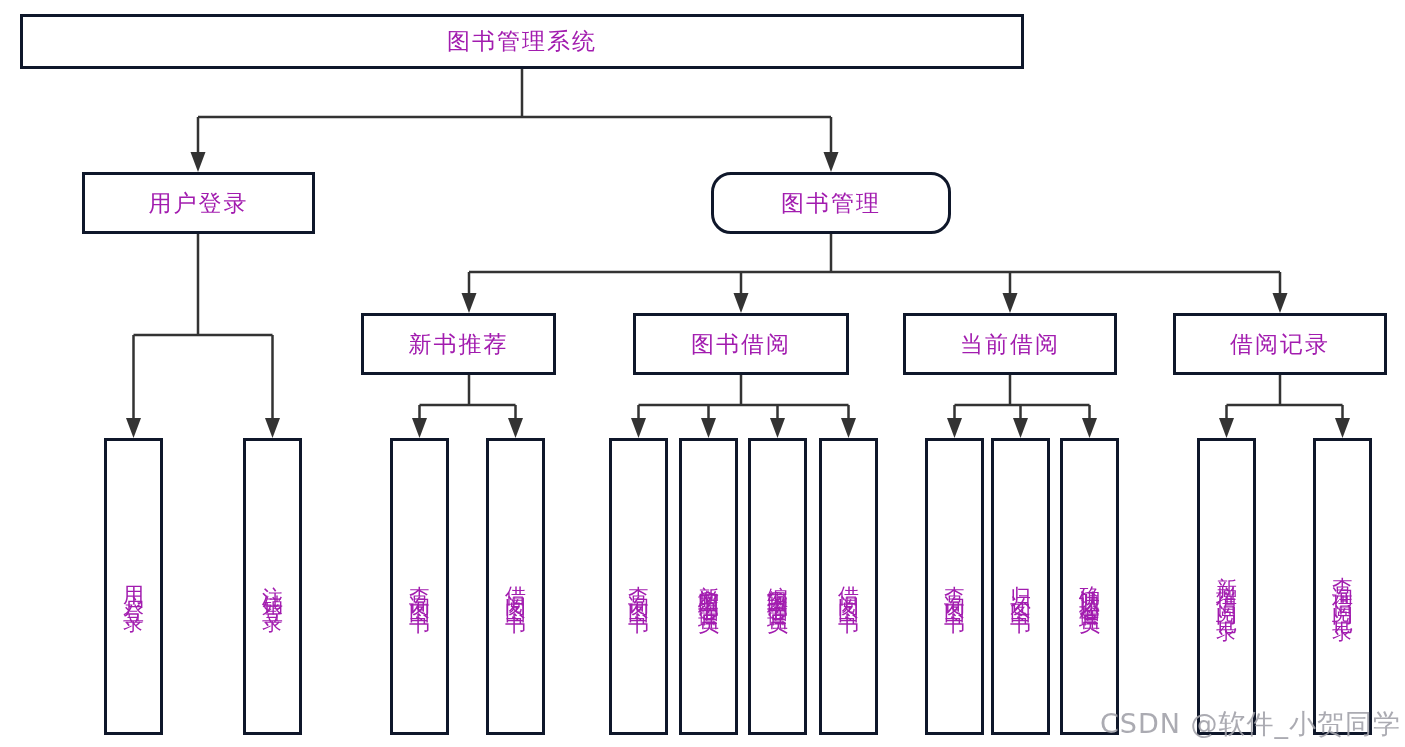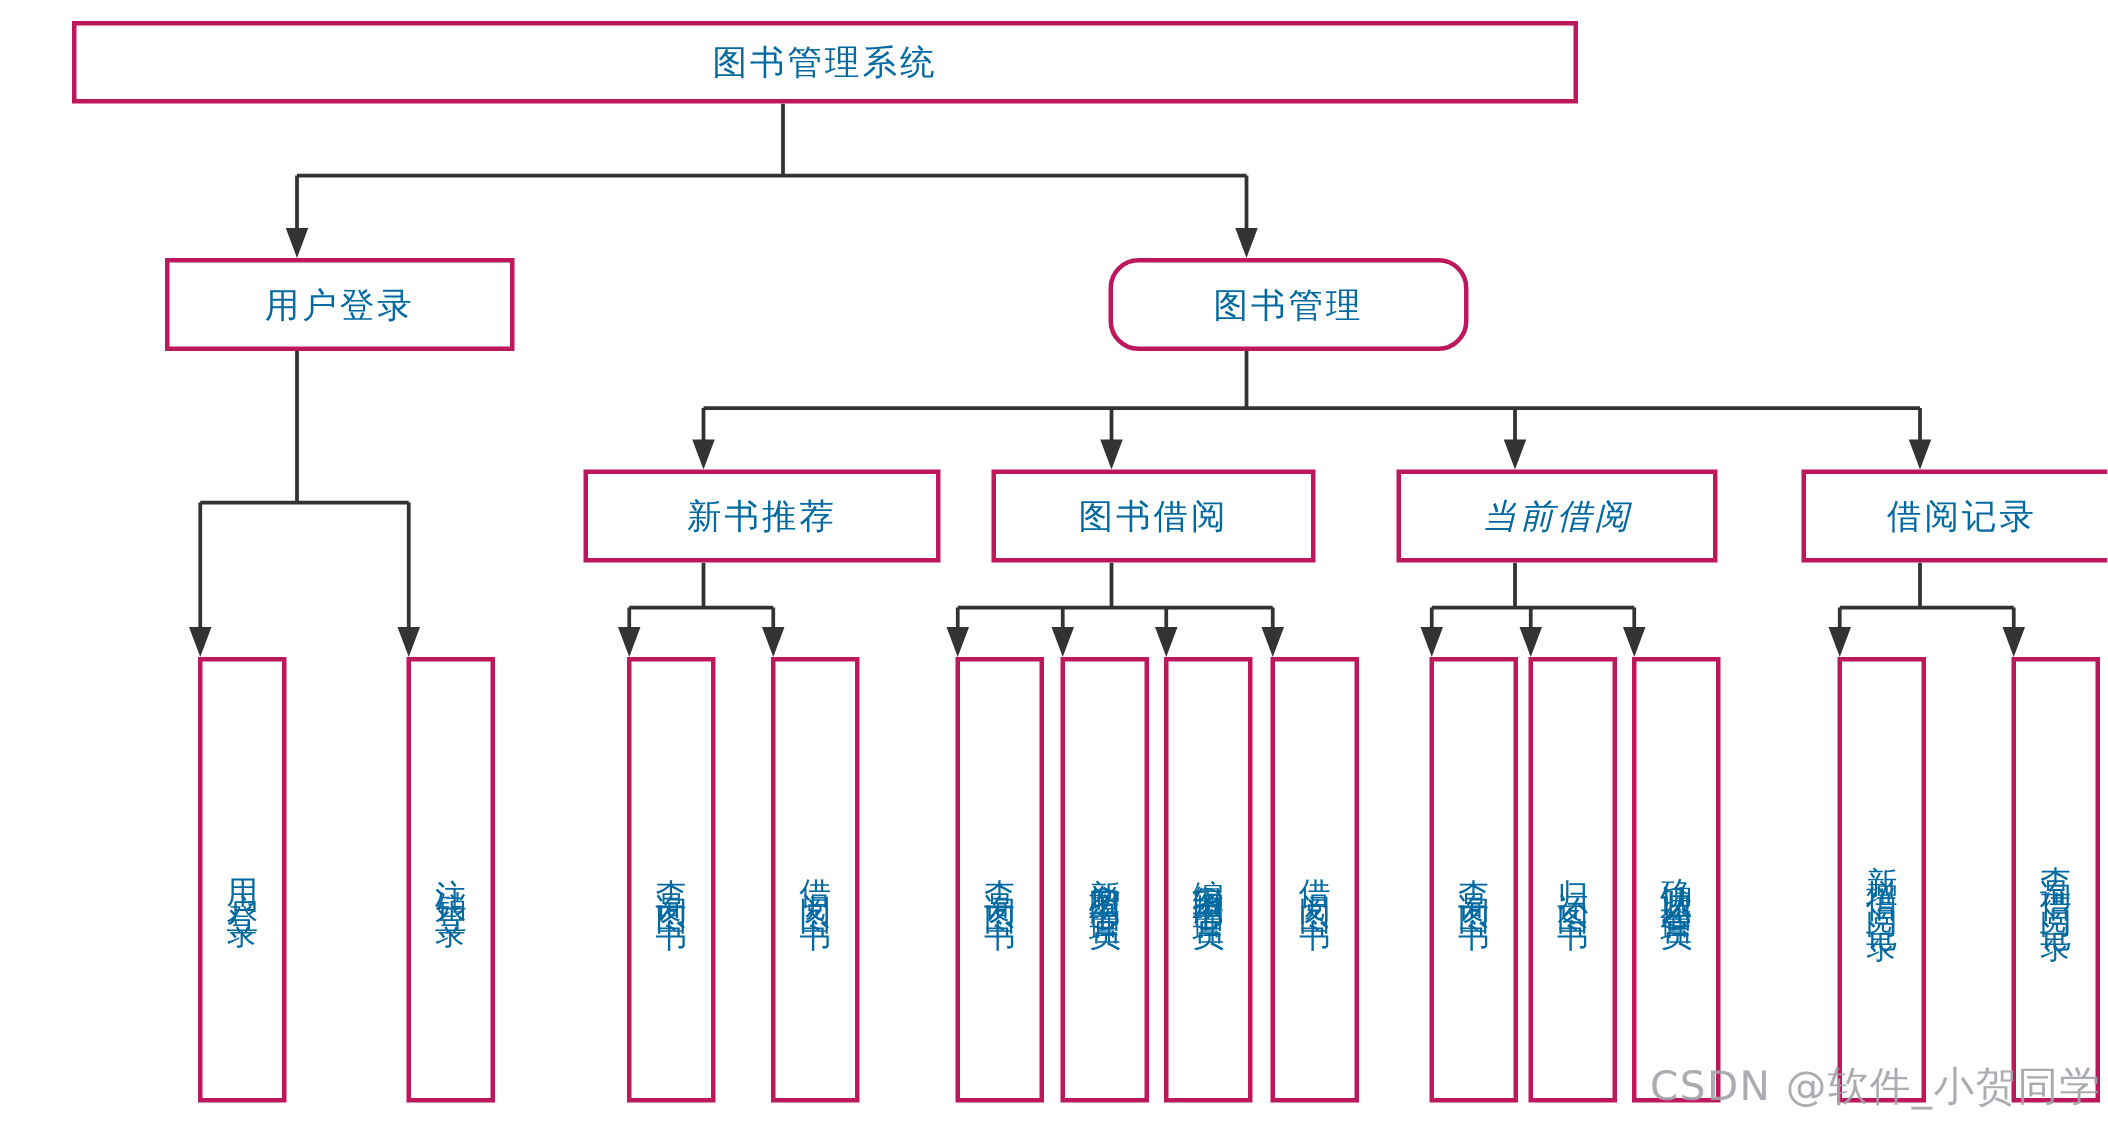--- a/index.html
+++ b/index.html
@@ -18,30 +18,29 @@
   #connector-layer {
     position: absolute;
     left: 0;
     top: 0;
     width: 1405px;
     height: 747px;
   }
   .box {
     position: absolute;
     box-sizing: border-box;
-    border: 3px solid #be185d;
+    border: 3px solid #0f172a;
     background: #ffffff;
     display: flex;
     align-items: center;
     justify-content: center;
-    color: #0369a1;
+    color: #a21caf;
     font-size: 23px;
     letter-spacing: 2px;
     white-space: nowrap;
-    margin-left: 28px;
   }
   .leaf {
     writing-mode: vertical-lr;
     text-orientation: mixed;
     font-size: 21px;
     letter-spacing: 9px;
     white-space: normal;
   }
   .leaf.tight {
     letter-spacing: 4px;
@@ -100,23 +99,23 @@
       <polygon points="1219,418 1234,418 1226.5,438"></polygon>
       <polygon points="1335,418 1350,418 1342.5,438"></polygon>
     </g>
   </svg>
 
   <div class="box" style="left:20px; top:14px; width:1004px; height:55px;">图书管理系统</div>
 
   <div class="box" style="left:82px; top:172px; width:233px; height:62px;">用户登录</div>
   <div class="box" style="left:711px; top:172px; width:240px; height:62px;border-radius:20px;">图书管理</div>
 
-  <div class="box" style="left:361px; top:313px; width:238px; height:62px;">新书推荐</div>
+  <div class="box" style="left:361px; top:313px; width:195px; height:62px;">新书推荐</div>
   <div class="box" style="left:633px; top:313px; width:216px; height:62px;">图书借阅</div>
-  <div class="box" style="left:903px; top:313px; width:214px; height:62px;font-style:italic;">当前借阅</div>
+  <div class="box" style="left:903px; top:313px; width:214px; height:62px;">当前借阅</div>
   <div class="box" style="left:1173px; top:313px; width:214px; height:62px;">借阅记录</div>
 
   <div class="box leaf" style="left:104px; top:438px; width:59px; height:297px;">用户登录</div>
   <div class="box leaf" style="left:243px; top:438px; width:59px; height:297px;">注销登录</div>
 
   <div class="box leaf" style="left:390px; top:438px; width:59px; height:297px;">查询图书</div>
   <div class="box leaf" style="left:486px; top:438px; width:59px; height:297px;">借阅图书</div>
 
   <div class="box leaf" style="left:609px; top:438px; width:59px; height:297px;">查询图书</div>
   <div class="box leaf tight" style="left:679px; top:438px; width:59px; height:297px;">新增图书（管理员）</div>

